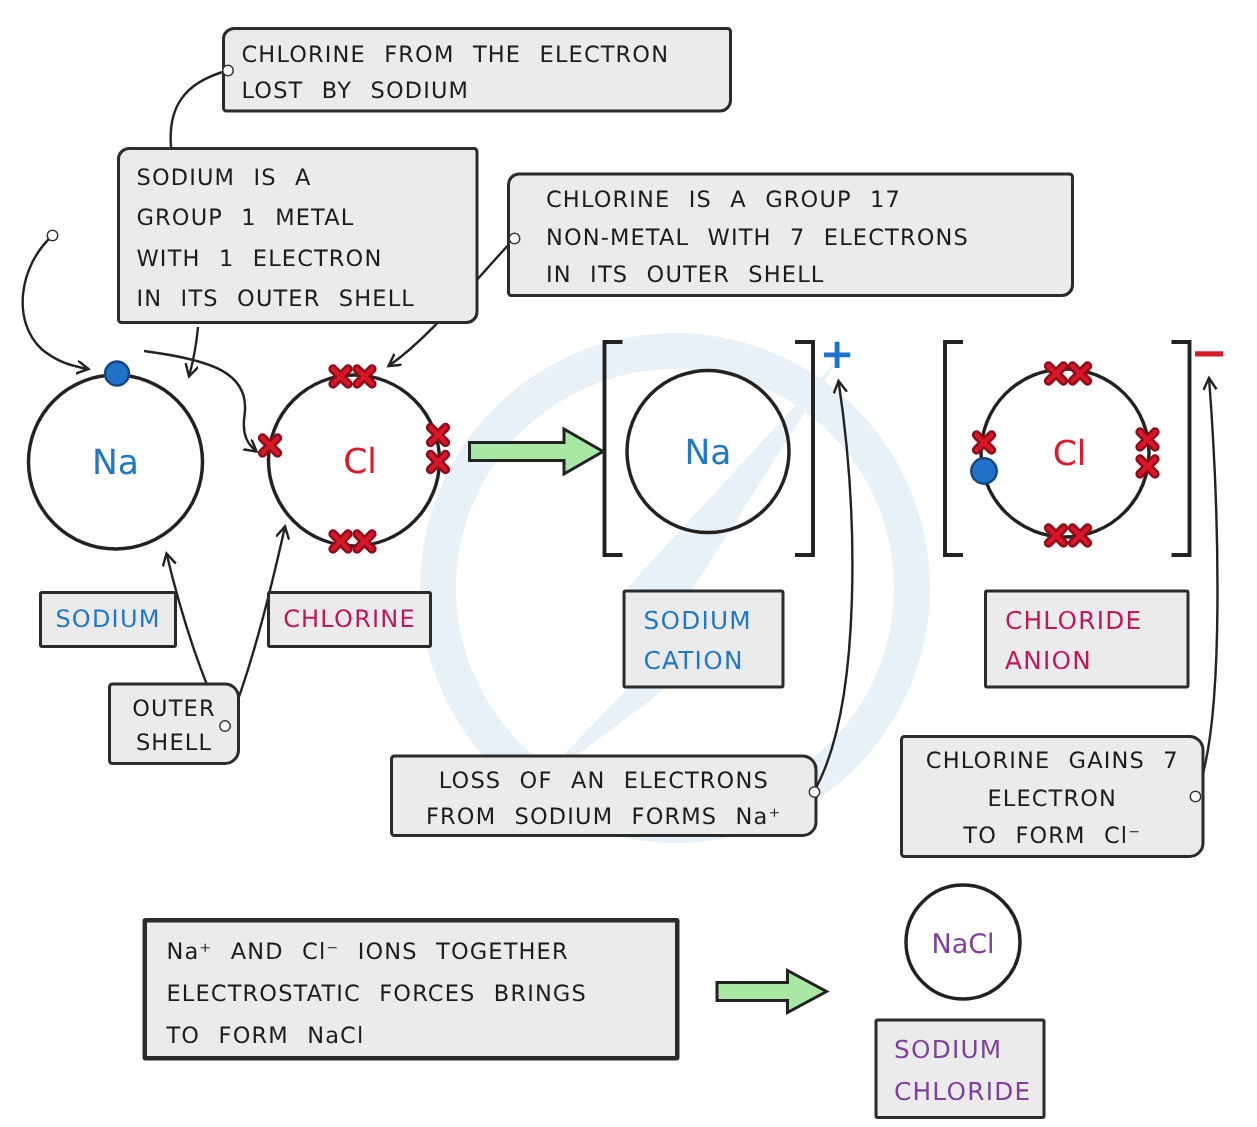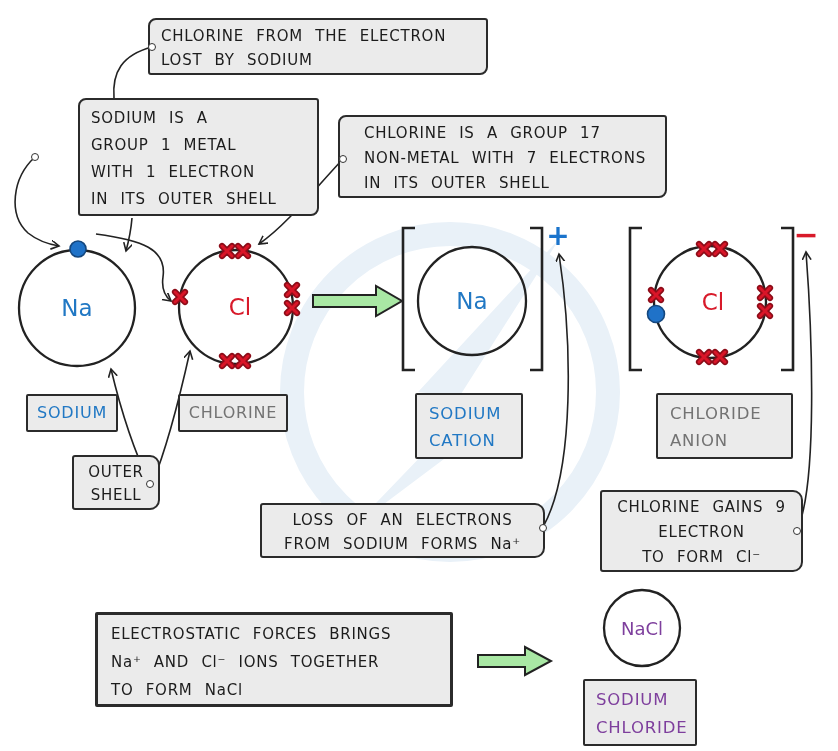--- a/index.html
+++ b/index.html
@@ -12,21 +12,21 @@
     position:absolute;z-index:1;box-sizing:border-box;
     background:#ebebeb;border:2px solid #2b2b2b;border-radius:8px 3px 8px 3px;
     font-size:15px;line-height:26px;padding:4px 11px;
     letter-spacing:0.05em;word-spacing:0.45em;white-space:nowrap;
   }
   .box.plain{border-radius:2px;}
   .box.thick{border-width:3px;}
   .box.center{display:flex;align-items:center;justify-content:center;padding:0;}
   .box.tag-r{border-radius:3px 10px 10px 3px;text-align:center;}
   .t-blue{color:#2178c4;}
-  .t-red{color:#737373;}
+  .t-red{color:#be185d;}
   .t-purple{color:#7e3f9d;}
   .hole{
     position:absolute;z-index:2;width:6px;height:6px;border-radius:50%;
     background:#fff;border:1.5px solid #333;box-sizing:content-box;
   }
   .sym{font-family:"DejaVu Sans",sans-serif;}
 </style>
 </head>
 <body>
 
@@ -121,45 +121,45 @@
     <div>LOST BY SODIUM</div>
   </div>
 
   <div class="box" style="left:32px;top:98px;width:241px;height:118px;line-height:27px;padding-top:5px;margin-left:46px;">
     <div>SODIUM IS A</div>
     <div>GROUP 1 METAL</div>
     <div>WITH 1 ELECTRON</div>
     <div>IN ITS OUTER SHELL</div>
   </div>
 
-  <div class="box" style="left:338px;top:115px;width:329px;height:83px;line-height:25px;padding-left:24px;">
+  <div class="box" style="left:338px;top:115px;width:378px;height:83px;line-height:25px;padding-left:24px;">
     <div>CHLORINE IS A GROUP 17</div>
     <div>NON-METAL WITH 7 ELECTRONS</div>
     <div>IN ITS OUTER SHELL</div>
   </div>
 
   <div class="box tag-r" style="left:72px;top:455px;width:88px;height:55px;line-height:23px;padding:4px 10px;">
     <div>OUTER</div>
     <div>SHELL</div>
   </div>
 
   <div class="box tag-r" style="left:260px;top:503px;width:285px;height:55px;line-height:24px;padding:3px 10px;">
     <div>LOSS OF AN ELECTRONS</div>
     <div>FROM SODIUM FORMS Na⁺</div>
   </div>
 
   <div class="box tag-r" style="left:600px;top:490px;width:203px;height:82px;line-height:25px;padding:3px 11px;">
-    <div>CHLORINE GAINS 9</div>
+    <div>CHLORINE GAINS 7</div>
     <div>ELECTRON</div>
     <div>TO FORM Cl⁻</div>
   </div>
 
   <div class="box plain thick" style="left:95px;top:612px;width:358px;height:95px;line-height:28px;padding:5px 13px;">
+    <div>Na⁺ AND Cl⁻ IONS TOGETHER</div>
     <div>ELECTROSTATIC FORCES BRINGS</div>
-    <div>Na⁺ AND Cl⁻ IONS TOGETHER</div>
     <div>TO FORM NaCl</div>
   </div>
 
   <div class="box plain center t-blue" style="left:26px;top:394px;width:92px;height:38px;font-size:16px;">SODIUM</div>
 
   <div class="box plain center t-red" style="left:178px;top:394px;width:110px;height:38px;font-size:16px;">CHLORINE</div>
 
   <div class="box plain t-blue" style="left:415px;top:393px;width:108px;height:66px;line-height:27px;padding:5px 12px;font-size:16.5px;">
     <div>SODIUM</div>
     <div>CATION</div>

